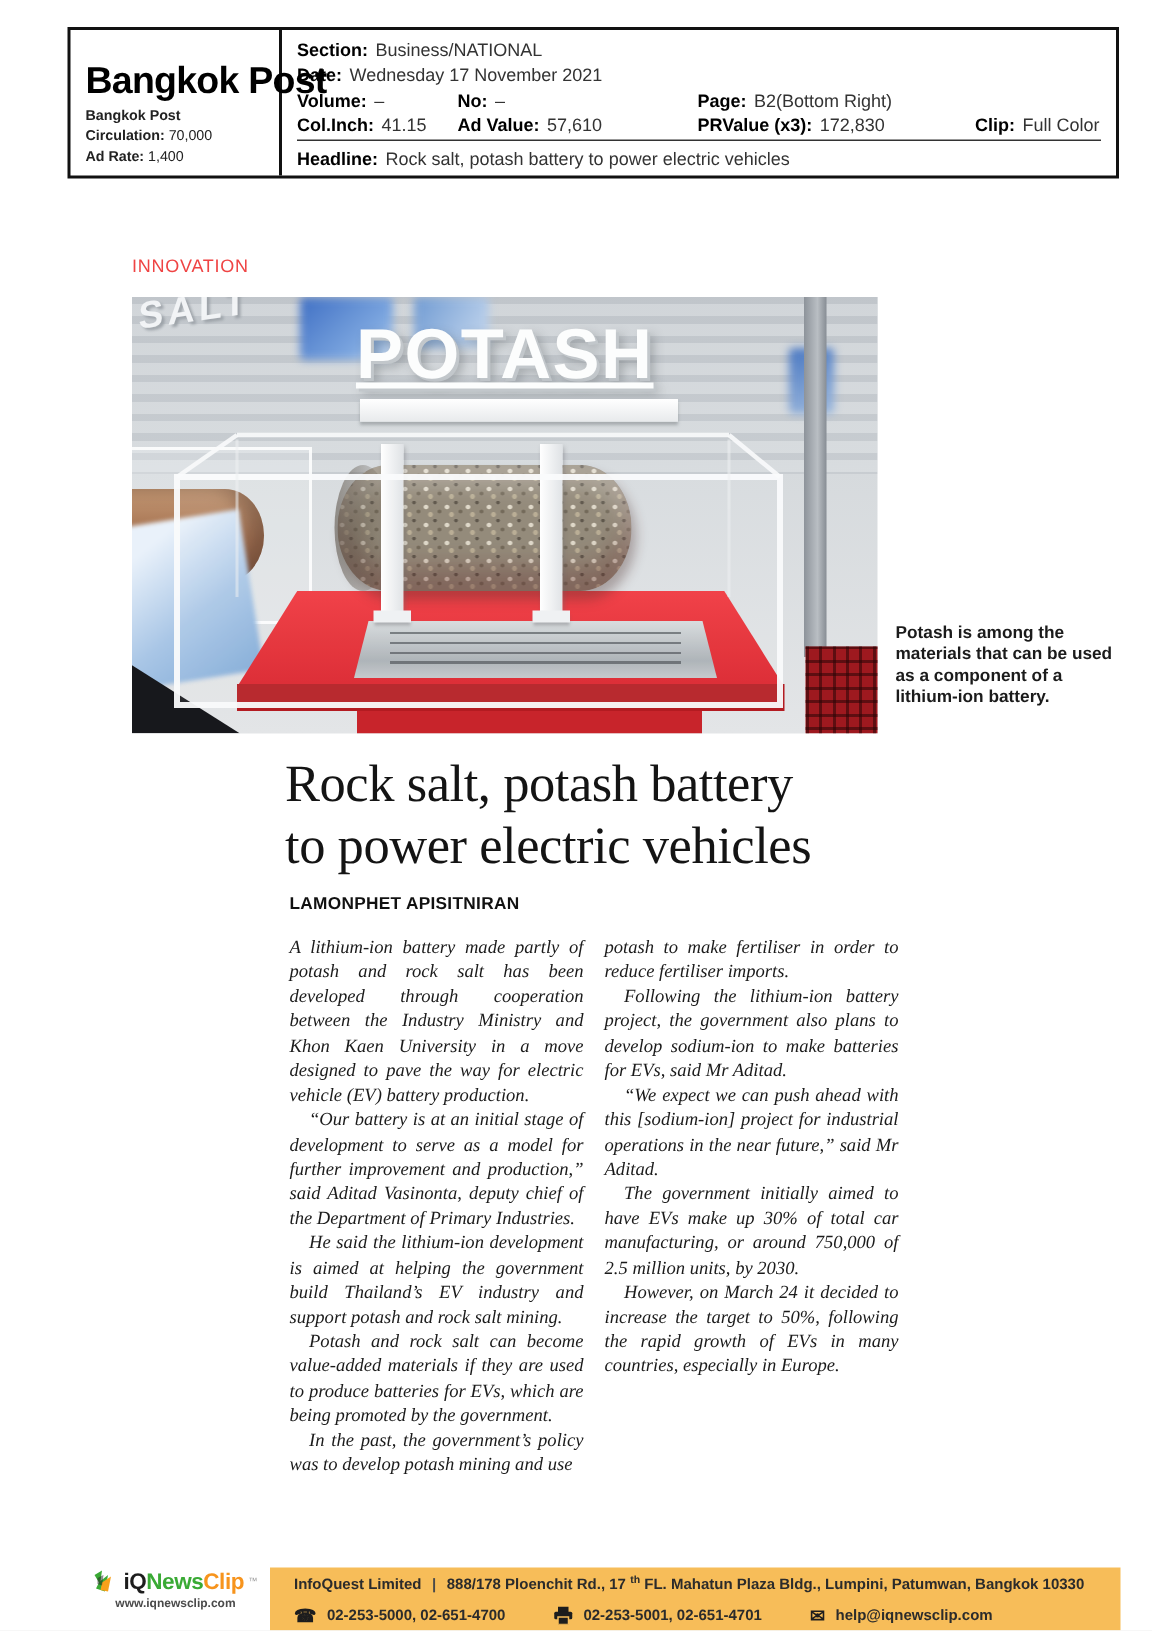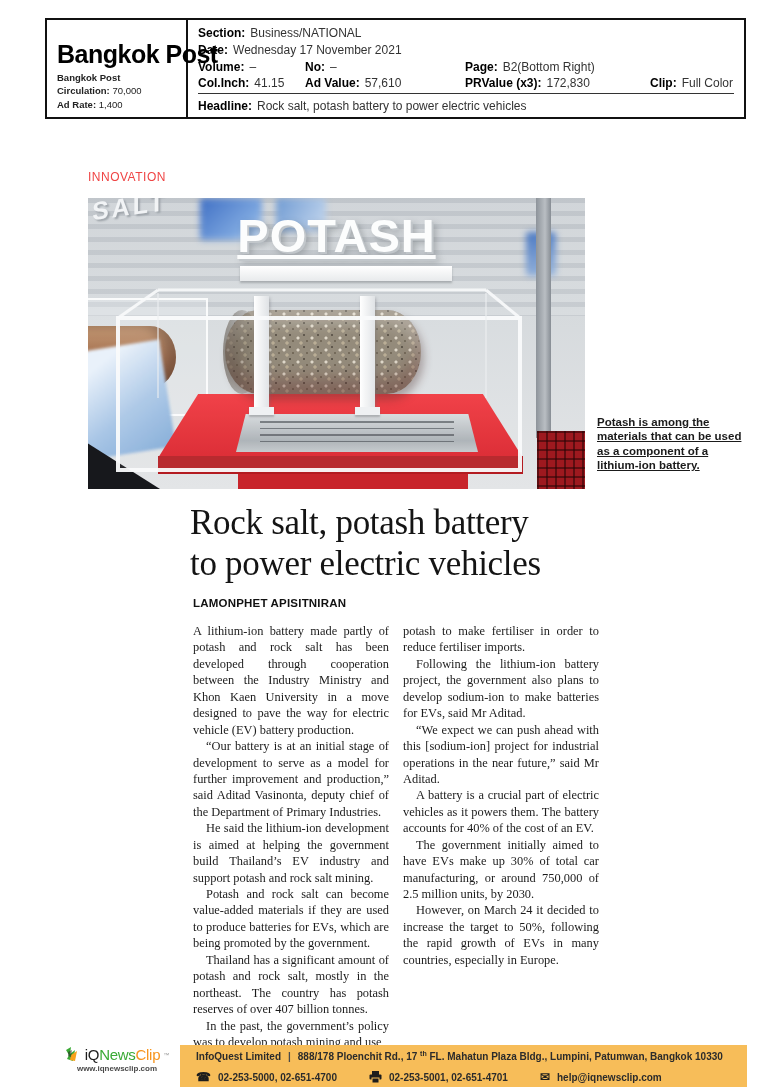--- a/index.html
+++ b/index.html
@@ -53,35 +53,35 @@
   .strap-foot { position:absolute; bottom:-7px; left:-5px; width:25px; height:8px; background:#eef0f2; box-shadow:0 2px 2px rgba(100,100,105,.4); }
   .red-top { position:absolute; left:70px; top:196px; width:365px; height:64px; background:linear-gradient(to bottom,#f0353c,#da2029); clip-path:polygon(11% 0,89% 0,100% 100%,0 100%); z-index:2; }
   .red-front { position:absolute; left:70px; top:258px; width:365px; height:18px; background:#b31b21; z-index:2; }
   .red-below { position:absolute; left:150px; top:276px; width:230px; height:15px; background:#c8242b; z-index:1; }
   .plaque { position:absolute; left:148px; top:216px; width:242px; height:38px; z-index:3; background:linear-gradient(to bottom,#d6dadc,#a9afb4 70%,#c2c7ca); clip-path:polygon(4% 0,96% 0,100% 100%,0 100%); box-shadow:0 2px 3px rgba(90,10,10,.4); }
   .plaque-text { position:absolute; left:10%; top:5px; width:80%; height:28px; background:repeating-linear-gradient(to bottom,transparent 0 2.5px,rgba(55,60,66,.6) 2.5px 4px, transparent 4px 6.5px); filter:blur(.4px); }
   .crate { position:absolute; right:-4px; bottom:0; width:52px; height:58px; z-index:2; background-color:#9e191f;
     background-image:repeating-linear-gradient(to right,rgba(40,5,6,.55) 0 2px,transparent 2px 9px),repeating-linear-gradient(to bottom,rgba(40,5,6,.55) 0 2px,transparent 2px 9px); }
 
   
-  .caption { position:absolute; left:597px; top:415px; width:152px; font-size:11.5px; font-weight:bold; line-height:1.26; color:#1b1b1b;text-decoration:underline; }
+  .caption { position:absolute; left:597px; top:415px; width:152px; font-size:11.5px; font-weight:bold; line-height:1.26; color:#1b1b1b; }
 
   
   .headline { position:absolute; left:190px; top:503px; width:440px; font-family:"Liberation Serif", serif; font-size:35px; line-height:1.17; color:#141414; letter-spacing:-0.3px; }
   .byline { position:absolute; left:193px; top:597px; font-size:11.5px; font-weight:bold; color:#111; letter-spacing:0.2px; }
   .columns { position:absolute; left:193px; top:623px; width:406px; display:flex; gap:14px; }
-  .col { flex:1; font-family:"Liberation Serif", serif; font-size:12.4px; line-height:1.325; color:#1b1b1b; text-align:justify; }
+  .col { flex:1; font-family:"Liberation Serif", serif; font-size:12.4px; line-height:1.325; color:#1b1b1b; text-align:justify;font-style:italic; }
   .col p { margin:0; text-indent:13px; }
   .col p.noindent { text-indent:0; }
 
   
   .newsid-row { position:absolute; left:45px; top:1028px; width:701px; display:flex; justify-content:space-between; font-size:12.5px; font-weight:bold; color:#000; }
   .brand { position:absolute; left:56px; top:1046px; width:122px; text-align:center; }
   .brand-line { display:flex; align-items:center; justify-content:center; gap:3px; }
-  .brand-name { font-size:15px; font-weight:normal; letter-spacing:-0.3px; }
+  .brand-name { font-size:15px; font-weight:bold; letter-spacing:-0.3px; }
   .brand-name .iq { color:#1d1d1d; } .brand-name .nw { color:#3AAA35; } .brand-name .cl { color:#F7941D; }
   .brand-tm { font-size:6px; color:#999; vertical-align:top; }
   .brand-url { font-size:8px; font-weight:bold; color:#4a4a4a; margin-top:1px; }
   .orange-bar { position:absolute; left:180px; top:1045px; width:567px; height:42px; background:#F7BD59; padding:5px 14px 4px 16px; display:flex; flex-direction:column; justify-content:space-between; }
   .addr-line { font-size:10px; font-weight:bold; color:#2b2b2b; white-space:nowrap; }
   .addr-line sup { font-size:7px; }
   .addr-sep { margin:0 7px; color:#4a4a4a; }
   .contact-line { font-size:10px; font-weight:bold; color:#2b2b2b; display:flex; align-items:center; gap:7px; white-space:nowrap; }
   .cicon { font-size:12px; color:#1d1d1d; line-height:1; }
   .gap { width:18px; }
@@ -196,28 +196,26 @@
     <div>to power electric vehicles</div>
   </div>
   <div class="byline">LAMONPHET APISITNIRAN</div>
 
   <div class="columns">
     <div class="col">
       <p class="noindent">A lithium-ion battery made partly of potash and rock salt has been developed through cooperation between the Industry Ministry and Khon Kaen University in a move designed to pave the way for electric vehicle (EV) battery production.</p>
       <p>“Our battery is at an initial stage of development to serve as a model for further improvement and production,” said Aditad Vasinonta, deputy chief of the Department of Primary Industries.</p>
       <p>He said the lithium-ion development is aimed at helping the government build Thailand’s EV industry and support potash and rock salt mining.</p>
       <p>Potash and rock salt can become value-added materials if they are used to produce batteries for EVs, which are being promoted by the government.</p>
-      <p>Thailand has a significant amount of potash and rock salt, mostly in the northeast. The country has potash reserves of over 407 billion tonnes.</p>
       <p>In the past, the government’s policy was to develop potash mining and use</p>
     </div>
     <div class="col">
       <p class="noindent">potash to make fertiliser in order to reduce fertiliser imports.</p>
       <p>Following the lithium-ion battery project, the government also plans to develop sodium-ion to make batteries for EVs, said Mr Aditad.</p>
       <p>“We expect we can push ahead with this [sodium-ion] project for industrial operations in the near future,” said Mr Aditad.</p>
-      <p>A battery is a crucial part of electric vehicles as it powers them. The battery accounts for 40% of the cost of an EV.</p>
       <p>The government initially aimed to have EVs make up 30% of total car manufacturing, or around 750,000 of 2.5 million units, by 2030.</p>
       <p>However, on March 24 it decided to increase the target to 50%, following the rapid growth of EVs in many countries, especially in Europe.</p>
     </div>
   </div>
 
 
   <div class="brand">
     <div class="brand-line">
       <svg width="17" height="17" viewBox="0 0 17 17">
         <polygon points="1,4 6,1 5,8 10,4 8,15 2,13 4,9" fill="#3AAA35"></polygon>

